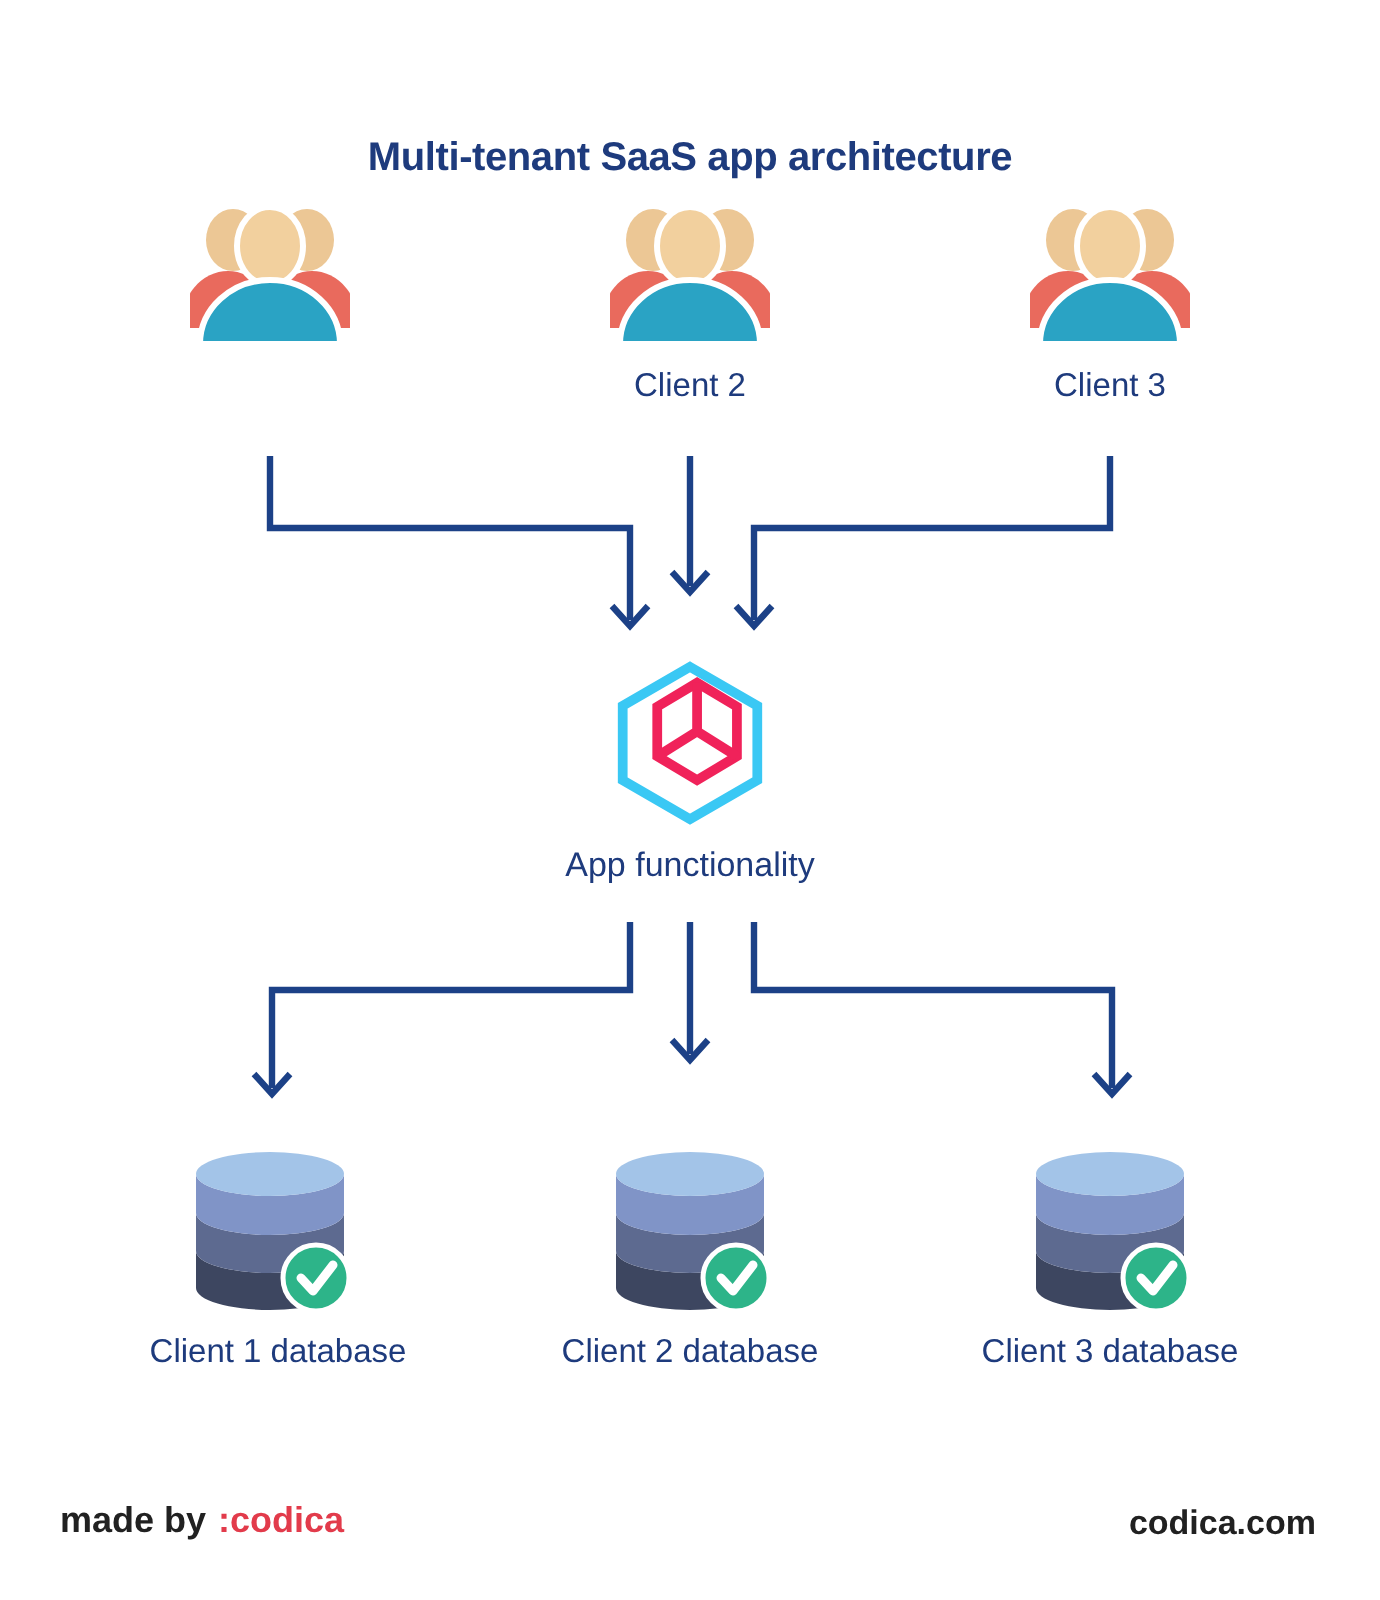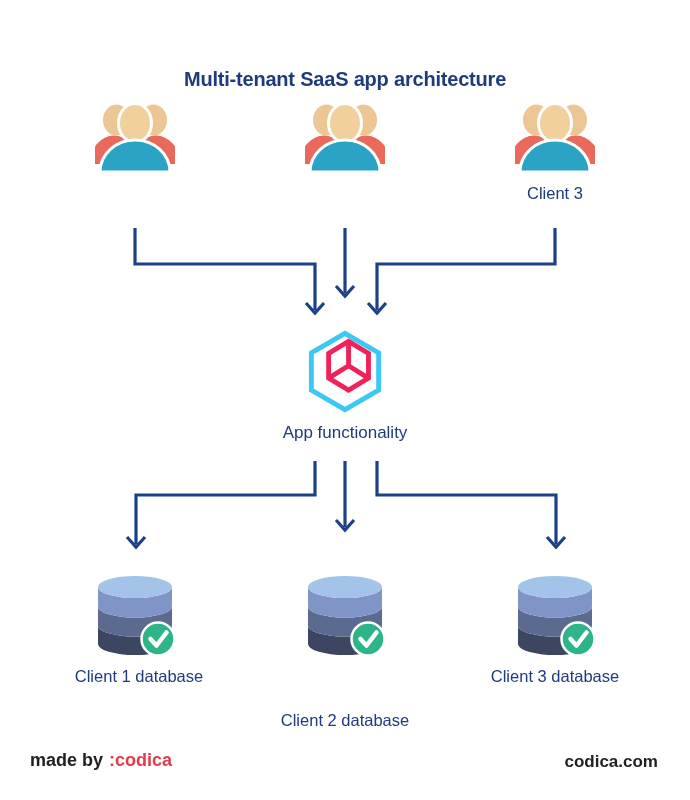--- a/index.html
+++ b/index.html
@@ -57,21 +57,21 @@
 
   .app-label { top: 423px; left: 0; width: 100%; font-size: 17px; text-align: center; }
 
   .db-icon { position: absolute; top: 576px; width: 82px; height: 82px; }
   .db-icon.d1 { left: 98px; }
   .db-icon.d2 { left: 308px; }
   .db-icon.d3 { left: 518px; }
 
   .db-label { top: 667px; width: 200px; }
   .db-label.d1 { left: 39px; }
-  .db-label.d2 { left: 245px; margin-top: 44px; }
+  .db-label.d2 { left: 245px; }
   .db-label.d3 { left: 455px; }
 
   
   .f-skin-back  { fill: var(--skin-back, #ecc795); }
   .f-skin-front { fill: var(--skin-front, #f2d09e); }
   .f-coral      { fill: var(--body-coral, #e96a5d); }
   .f-teal       { fill: var(--body-teal, #2aa3c4); }
   .s-white      { stroke: #ffffff; stroke-width: 3; }
 
   
@@ -123,20 +123,21 @@
   </svg>
   <svg class="client-icon c3" viewBox="0 0 80 78">
     <ellipse class="f-skin-back" cx="21.5" cy="24" rx="13.5" ry="15.5"></ellipse>
     <ellipse class="f-skin-back" cx="58.5" cy="24" rx="13.5" ry="15.5"></ellipse>
     <path class="f-coral" d="M -5 68 A 24 28.5 0 0 1 43 68 Z"></path>
     <path class="f-coral" d="M 37 68 A 24 28.5 0 0 1 85 68 Z"></path>
     <ellipse class="f-skin-front s-white" cx="40" cy="27" rx="16.5" ry="19.5"></ellipse>
     <path class="f-teal s-white" d="M 5 76 A 35 32 0 0 1 75 76 Z"></path>
   </svg>
 
+  <div class="node-label client-label c2">Client 2</div>
   <div class="node-label client-label c3">Client 3</div>
 
   <svg class="connectors" width="690" height="800" viewBox="0 0 690 800">
 
     <path class="arrow" d="M135 228 V264 H315 V310"></path>
     <path class="arrow" d="M306 303 L315 313 L324 303"></path>
     <path class="arrow" d="M345 228 V293"></path>
     <path class="arrow" d="M336 286 L345 296 L354 286"></path>
     <path class="arrow" d="M555 228 V264 H377 V310"></path>
     <path class="arrow" d="M368 303 L377 313 L386 303"></path>

